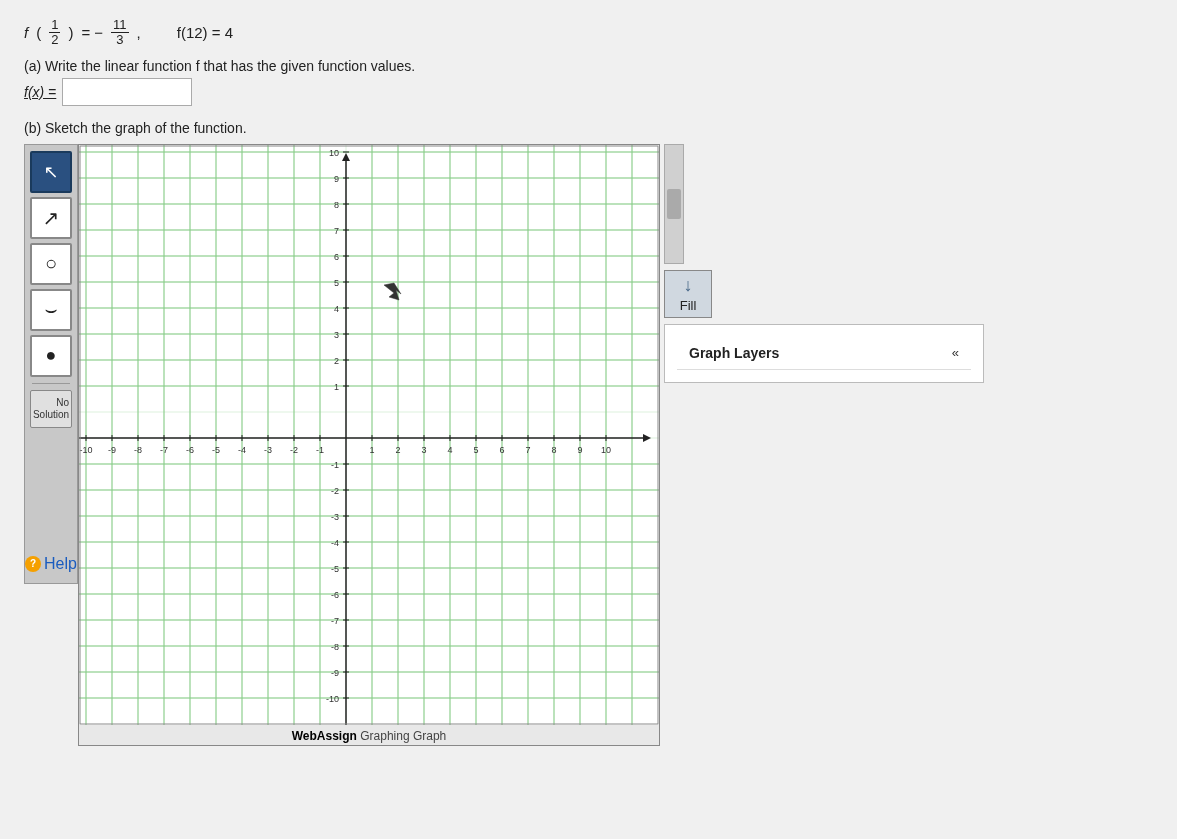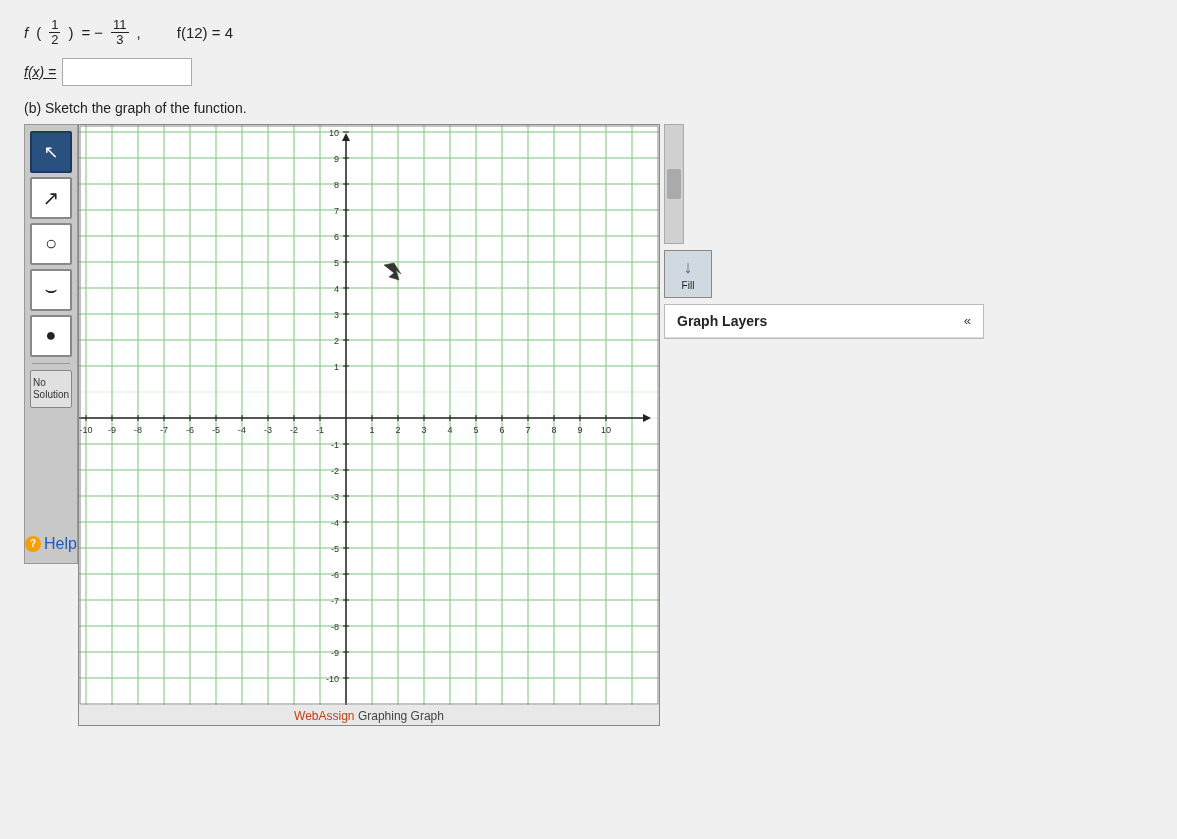--- a/index.html
+++ b/index.html
@@ -99,21 +99,21 @@
       border: 2px solid #888;
       color: #222;
     }
     .tool-btn.no-solution {
       background: #e0e0e0;
       border: 1px solid #888;
       color: #333;
       font-size: 10px;
       height: 38px;
       line-height: 1.2;
-      text-align: left;
+      text-align: right;
     }
     .tool-separator {
       width: 38px;
       height: 1px;
       background: #999;
       margin: 2px 0;
     }
     .help-row {
       display: flex;
       align-items: center;
@@ -150,21 +150,21 @@
       align-items: center;
       justify-content: center;
       font-size: 10px;
       cursor: pointer;
       gap: 2px;
     }
     .graph-layers-panel {
       background: #fff;
       border: 1px solid #bbb;
       width: 320px;
-      padding: 0;
+      padding: 12px;
     }
     .gl-header {
       background: #fff;
       padding: 8px 12px;
       font-weight: bold;
       font-size: 14px;
       display: flex;
       justify-content: space-between;
       align-items: center;
       border-bottom: 1px solid #ddd;
@@ -183,22 +183,22 @@
       line-height: 1.5;
     }
     .webassign-footer {
       text-align: center;
       font-size: 12px;
       color: #444;
       padding: 4px 0 2px 0;
       background: #e8e8e8;
     }
     .webassign-footer span.brand {
-      color: #c2410c;
-      font-weight: normal;
+      color: #000000;
+      font-weight: bold;
     }
     
     .graph-svg {
       background: #fff;
     }
   </style>
 </head>
 <body>
 
 <div class="page-container">
@@ -215,20 +215,21 @@
       <span>= −</span>
       <span class="fraction">
         <span class="num">11</span>
         <span class="den">3</span>
       </span>
       <span>,</span>
       <span style="margin-left:28px;">f(12) = 4</span>
     </div>
   </div>
 
+  <div class="part-label">(a) Write the linear function f that has the given function values.</div>
   <div class="fx-row">
     <span style="font-style:italic;">f(x) =</span>
     <input class="fx-input" type="text" value="" style="">
   </div>
 
   <div class="part-b-label">(b) Sketch the graph of the function.</div>
 
   <div class="graph-area">
 
     <div class="toolbar">
@@ -484,21 +485,21 @@
     </div>
 
     <div class="right-panel">
 
       <div style="width:20px;height:120px;background:#d0d0d0;border:1px solid #aaa;display:flex;flex-direction:column;align-items:center;justify-content:center;">
         <div style="width:14px;height:30px;background:#aaa;border-radius:2px;"></div>
       </div>
 
       <div class="fill-btn">
         <span style="font-size:18px;color:#4a6a8a;">↓</span>
-        <span style="font-size:10px;">Fill</span>
+        <span style="font-size:13px;">Fill</span>
       </div>
 
       <div class="graph-layers-panel">
         <div class="gl-header">
           <span>Graph Layers</span>
           <button class="gl-collapse-btn">«</button>
         </div>
       </div>
     </div>
   </div>

